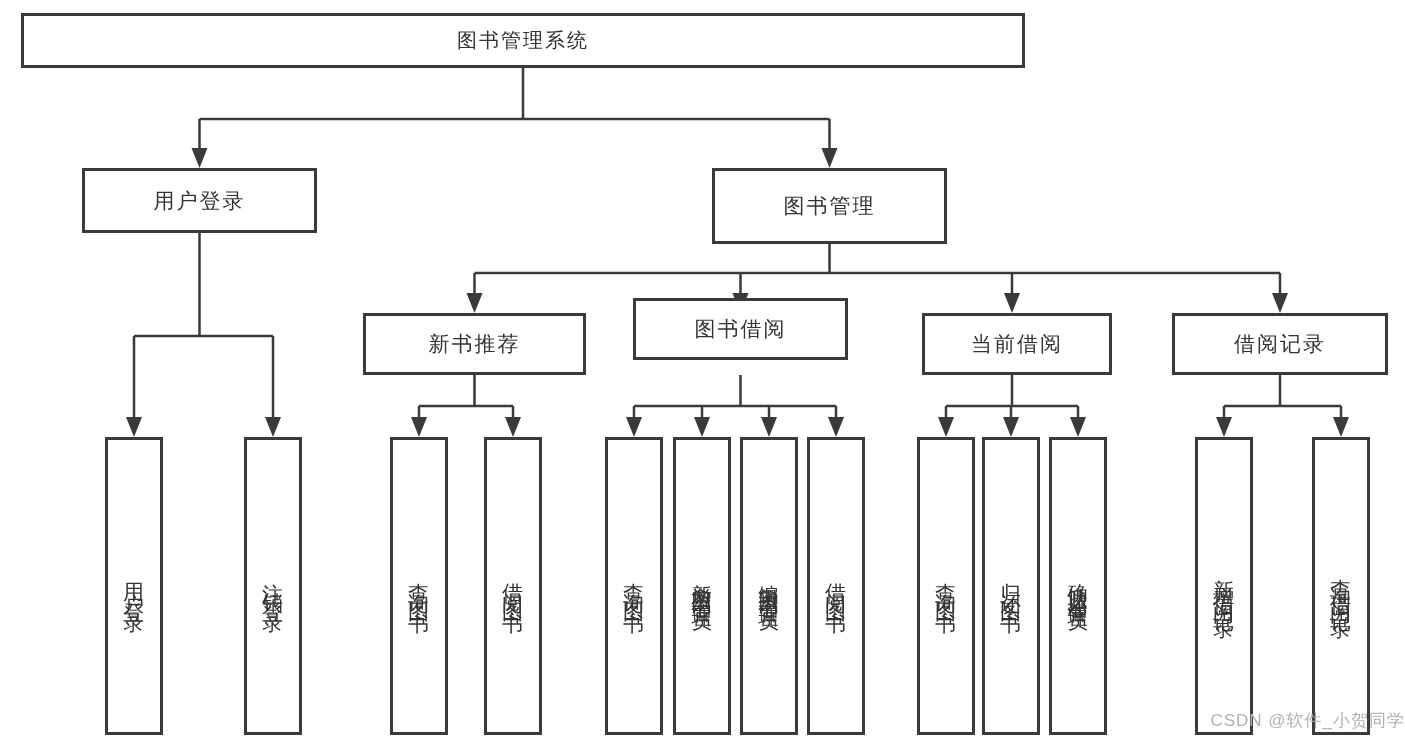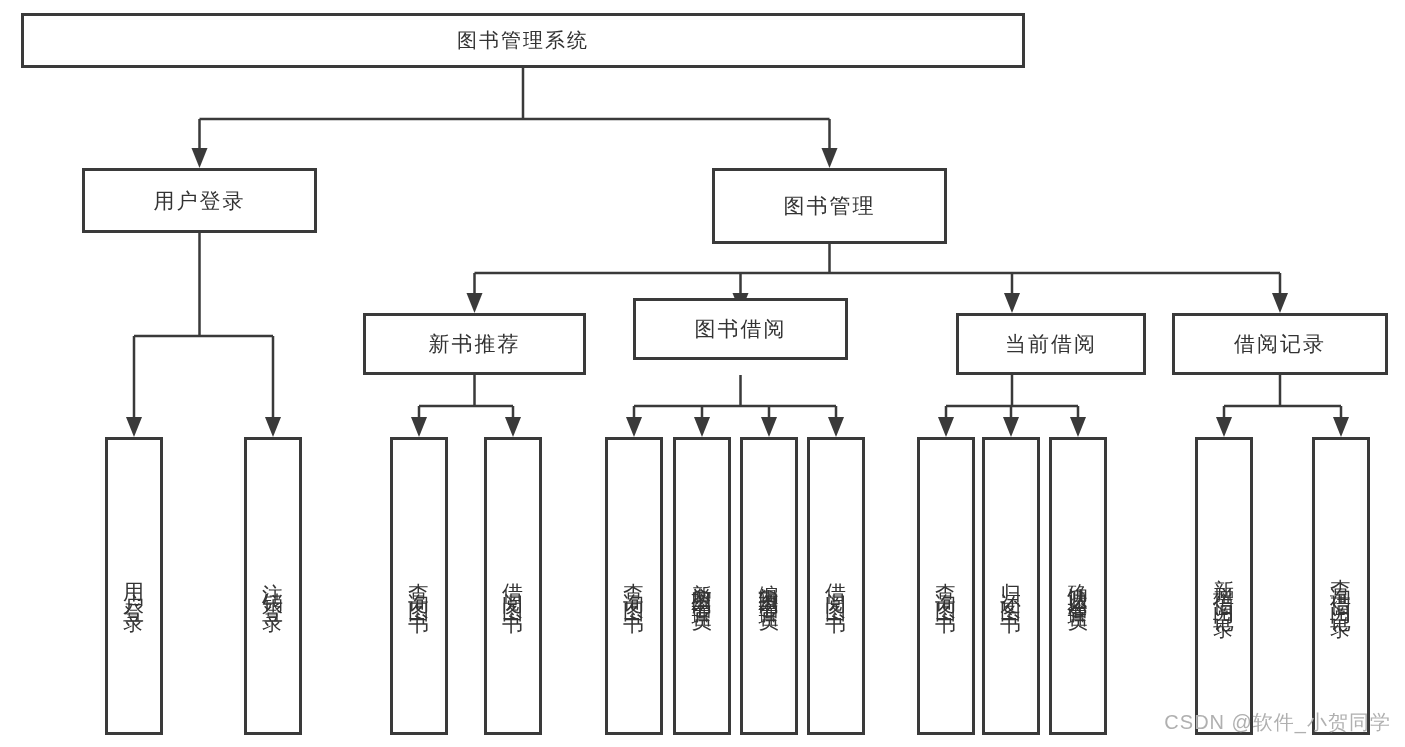--- a/index.html
+++ b/index.html
@@ -47,23 +47,23 @@
     writing-mode: vertical-rl;
     text-orientation: mixed;
     white-space: nowrap;
     line-height: 1;
   }
   .ls-wide  { letter-spacing: 10px; }
   .ls-mid   { letter-spacing: 8px; }
   .ls-tight { letter-spacing: 4px; font-size: 20px; }
   .watermark {
     position: absolute;
-    right: 14px;
+    right: 0;
     top: 709px;
-    font-size: 20px;
+    font-size: 17px;
     color: #b0b0b0;
     letter-spacing: 1px;
     white-space: nowrap;
     z-index: 5;
   }
 </style>
 </head>
 <body>
 
 <div class="stage">
@@ -104,21 +104,21 @@
     <polygon class="arrow" points="1333,417 1349,417 1341,437"></polygon>
   </svg>
 
   <div class="box box--title" style="left:21px;top:13px;width:1004px;height:55px">图书管理系统</div>
 
   <div class="box" style="left:82px;top:168px;width:235px;height:65px">用户登录</div>
   <div class="box" style="left:712px;top:168px;width:235px;height:76px">图书管理</div>
 
   <div class="box" style="left:363px;top:313px;width:223px;height:62px">新书推荐</div>
   <div class="box" style="left:633px;top:298px;width:215px;height:62px">图书借阅</div>
-  <div class="box" style="left:956px;top:313px;width:190px;height:62px">当前借阅</div>
+  <div class="box" style="left:922px;top:313px;width:190px;height:62px">当前借阅</div>
   <div class="box" style="left:1172px;top:313px;width:216px;height:62px">借阅记录</div>
 
   <div class="box box--leaf ls-wide" style="left:105px;top:437px;width:58px;height:298px">用户登录</div>
   <div class="box box--leaf ls-wide" style="left:244px;top:437px;width:58px;height:298px">注销登录</div>
 
   <div class="box box--leaf ls-wide" style="left:390px;top:437px;width:58px;height:298px">查询图书</div>
   <div class="box box--leaf ls-wide" style="left:484px;top:437px;width:58px;height:298px">借阅图书</div>
 
   <div class="box box--leaf ls-wide" style="left:605px;top:437px;width:58px;height:298px">查询图书</div>
   <div class="box box--leaf ls-tight" style="left:673px;top:437px;width:58px;height:298px">新增图书（管理员）</div>

